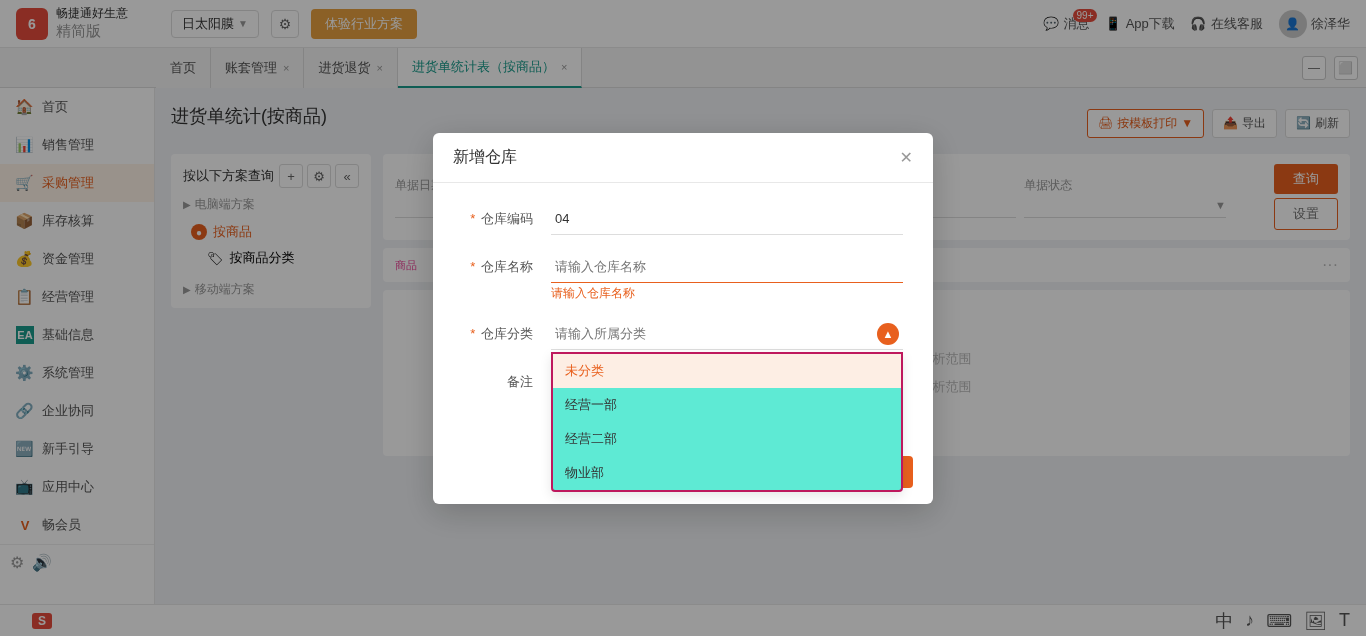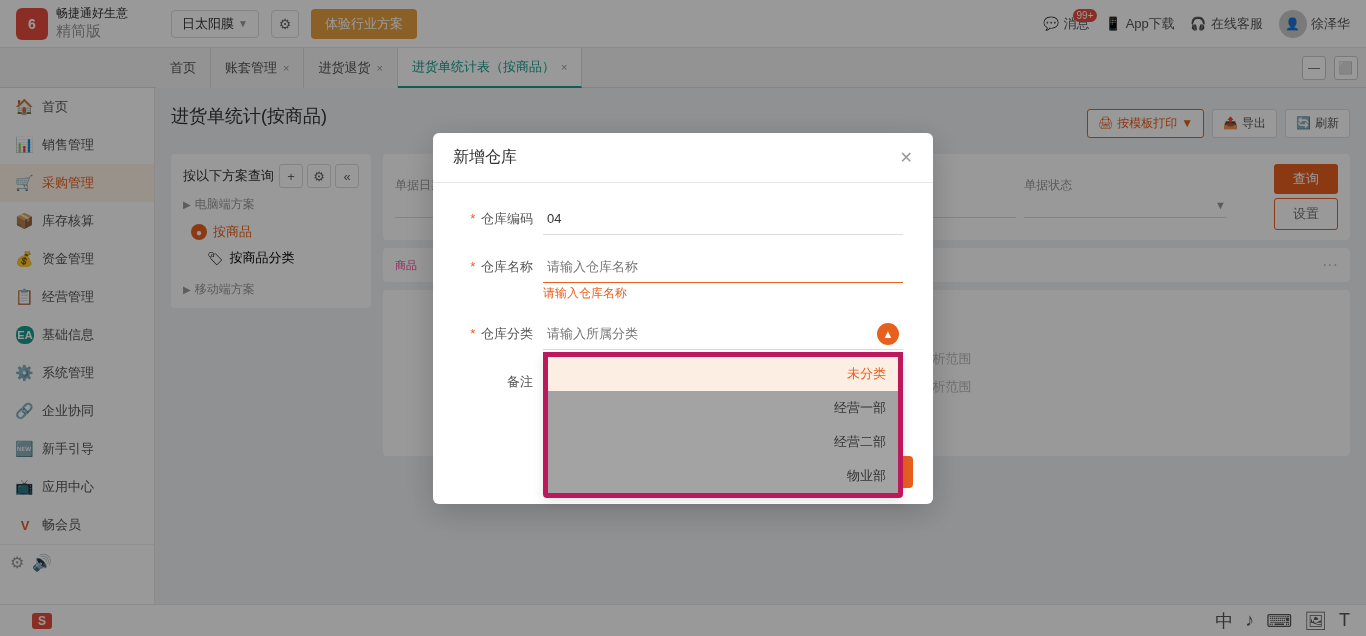--- a/index.html
+++ b/index.html
@@ -189,21 +189,21 @@
       font-size: 16px; font-weight: 500; color: #333;
     }
     .modal-close {
       cursor: pointer; color: #999; font-size: 16px;
     }
     .modal-body {
       padding: 20px 30px;
     }
     .form-row {
       display: flex; align-items: flex-start; margin-bottom: 16px;
-      gap: 0;
+      gap: 8px;
     }
     .form-label {
       width: 80px; text-align: right; padding-right: 10px;
       font-size: 13px; color: #555; line-height: 32px; flex-shrink: 0;
     }
     .form-label .required { color: #e8601e; margin-right: 2px; }
     .form-control {
       flex: 1;
       position: relative;
     }
@@ -240,27 +240,26 @@
     .select-arrow {
       position: absolute; right: 4px; top: 50%; transform: translateY(-50%);
       width: 22px; height: 22px;
       background: #e8601e; border-radius: 50%;
       display: flex; align-items: center; justify-content: center;
       color: #fff; font-size: 11px; cursor: pointer;
     }
     .dropdown-list {
       position: absolute;
       top: 34px; left: 0; right: 0;
-      background: #a3a3a3;
-      border: 5px solid #be185d;
+      background: #5eead4;
+      border: 2px solid #be185d;
       border-radius: 0 0 4px 4px;
       box-shadow: 0 4px 12px rgba(0,0,0,0.1);
       z-index: 2000;
       min-width: 260px;
-      text-align: right;
     }
     .dropdown-item {
       padding: 8px 12px;
       cursor: pointer; font-size: 13px; color: #333;
     }
     .dropdown-item.selected { background: #fdeee4; color: #e8601e; }
     .form-textarea {
       width: 100%; border: none; border-bottom: 1px solid #ddd;
       outline: none; resize: none; font-size: 13px; color: #333;
       padding: 4px; background: transparent; font-family: inherit;
@@ -391,21 +390,21 @@
     </div>
     <div class="sidebar-item">
       <span class="si-icon">💰</span>
       <span>资金管理</span>
     </div>
     <div class="sidebar-item">
       <span class="si-icon">📋</span>
       <span>经营管理</span>
     </div>
     <div class="sidebar-item">
-      <span class="si-icon" style="font-size:11px;font-weight:bold;background:#1a9c8c;color:#fff;border-radius:8px;padding:2px 3px;">EA</span>
+      <span class="si-icon" style="font-size:11px;font-weight:bold;background:#1a9c8c;color:#fff;border-radius:0;padding:2px 3px;">EA</span>
       <span>基础信息</span>
     </div>
     <div class="sidebar-item">
       <span class="si-icon">⚙️</span>
       <span>系统管理</span>
     </div>
     <div class="sidebar-item">
       <span class="si-icon">🔗</span>
       <span>企业协同</span>
     </div>

